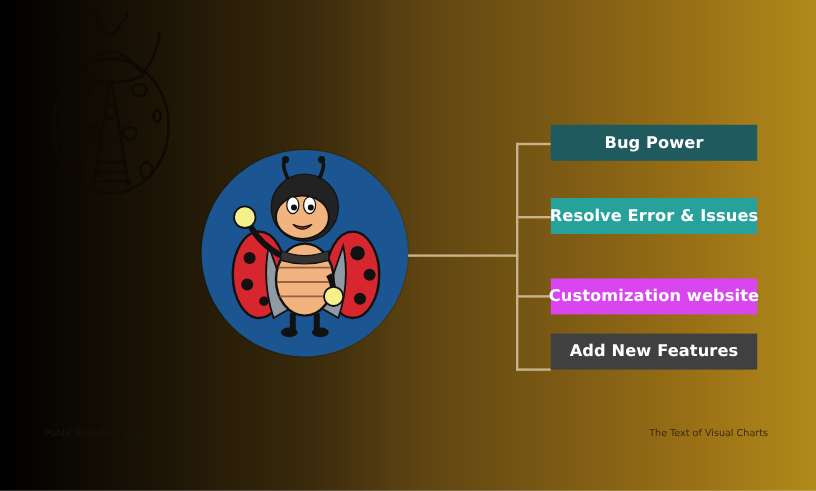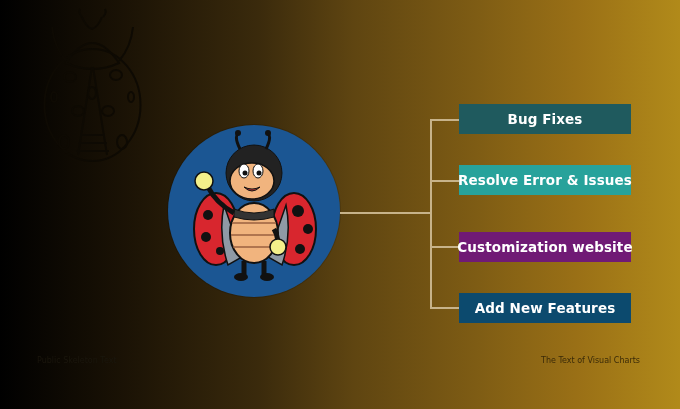--- a/index.html
+++ b/index.html
@@ -93,26 +93,26 @@
 </div>
 
 <div class="connector" style="left:340px; top:212px; width:92px; height:2px;"></div>
 <div class="connector" style="left:430px; top:119px; width:2px; height:190px;"></div>
 <div class="connector" style="left:430px; top:119px; width:29px; height:2px;"></div>
 <div class="connector" style="left:430px; top:180px; width:29px; height:2px;"></div>
 <div class="connector" style="left:430px; top:246px; width:29px; height:2px;"></div>
 <div class="connector" style="left:430px; top:307px; width:29px; height:2px;"></div>
 
 <div class="box" style="top:104px; background:#1f5a5e;">
-  <span>Bug Fixes</span>
+  <span>Bug Power</span>
 </div>
 <div class="box" style="top:165px; background:#27a29b;">
   <span>Resolve Error &amp; Issues</span>
 </div>
-<div class="box" style="top:232px; background:#701a75;">
+<div class="box" style="top:232px; background:#d946ef;">
   <span>Customization website</span>
 </div>
-<div class="box" style="top:293px; background:#0c4a6e;">
+<div class="box" style="top:278px; background:#404040;">
   <span>Add New Features</span>
 </div>
 
 <div class="footer-left">Public Skeleton Text</div>
 <div class="footer-right">The Text of Visual Charts</div>
 
 </body></html>

